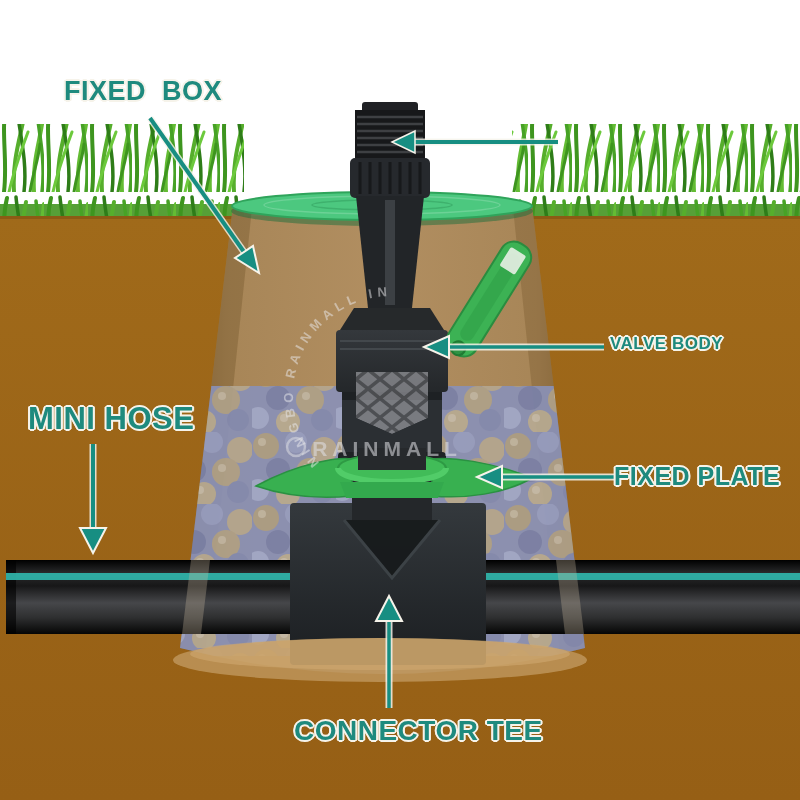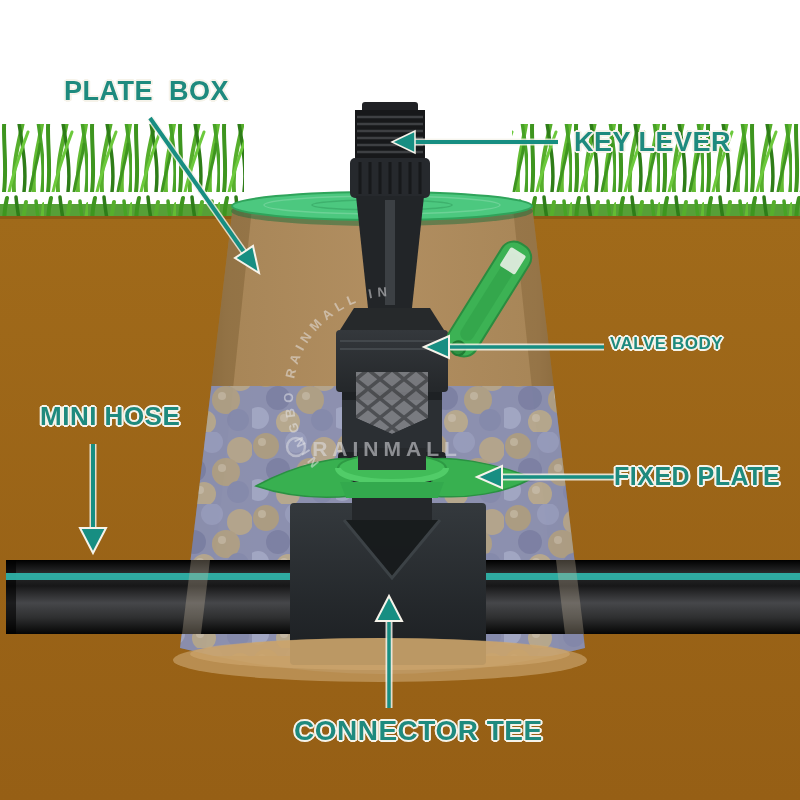--- a/index.html
+++ b/index.html
@@ -230,19 +230,18 @@
     <line x1="616" y1="477" x2="501" y2="477" stroke="#178E82" stroke-width="3.5"></line>
     <polygon points="477,477 502,466 502,488" fill="#178E82" stroke="#F6F3EA" stroke-width="2"></polygon>
   </g>
   <g>
     <line x1="389" y1="708" x2="389" y2="620" stroke="#F6F3EA" stroke-width="7" opacity="0.85"></line>
     <line x1="389" y1="708" x2="389" y2="620" stroke="#178E82" stroke-width="3.5"></line>
     <polygon points="389,596 376,621 402,621" fill="#178E82" stroke="#F6F3EA" stroke-width="2"></polygon>
   </g>
 </svg>
 
-  <div class="label" style="left:64px;top:78px;font-size:27px;">PLATE  BOX</div>
-  <div class="label" style="left:574px;top:129px;font-size:27px;">KEY LEVER</div>
+  <div class="label" style="left:64px;top:78px;font-size:27px;">FIXED  BOX</div>
   <div class="label" style="left:610px;top:335px;font-size:17px;">VALVE BODY</div>
-  <div class="label" style="left:40px;top:403px;font-size:26px;">MINI HOSE</div>
+  <div class="label" style="left:28px;top:403px;font-size:31px;">MINI HOSE</div>
   <div class="label" style="left:614px;top:464px;font-size:25px;">FIXED PLATE</div>
   <div class="label" style="left:294px;top:717px;font-size:28px;">CONNECTOR TEE</div>
 </div>
 
 </body></html>

